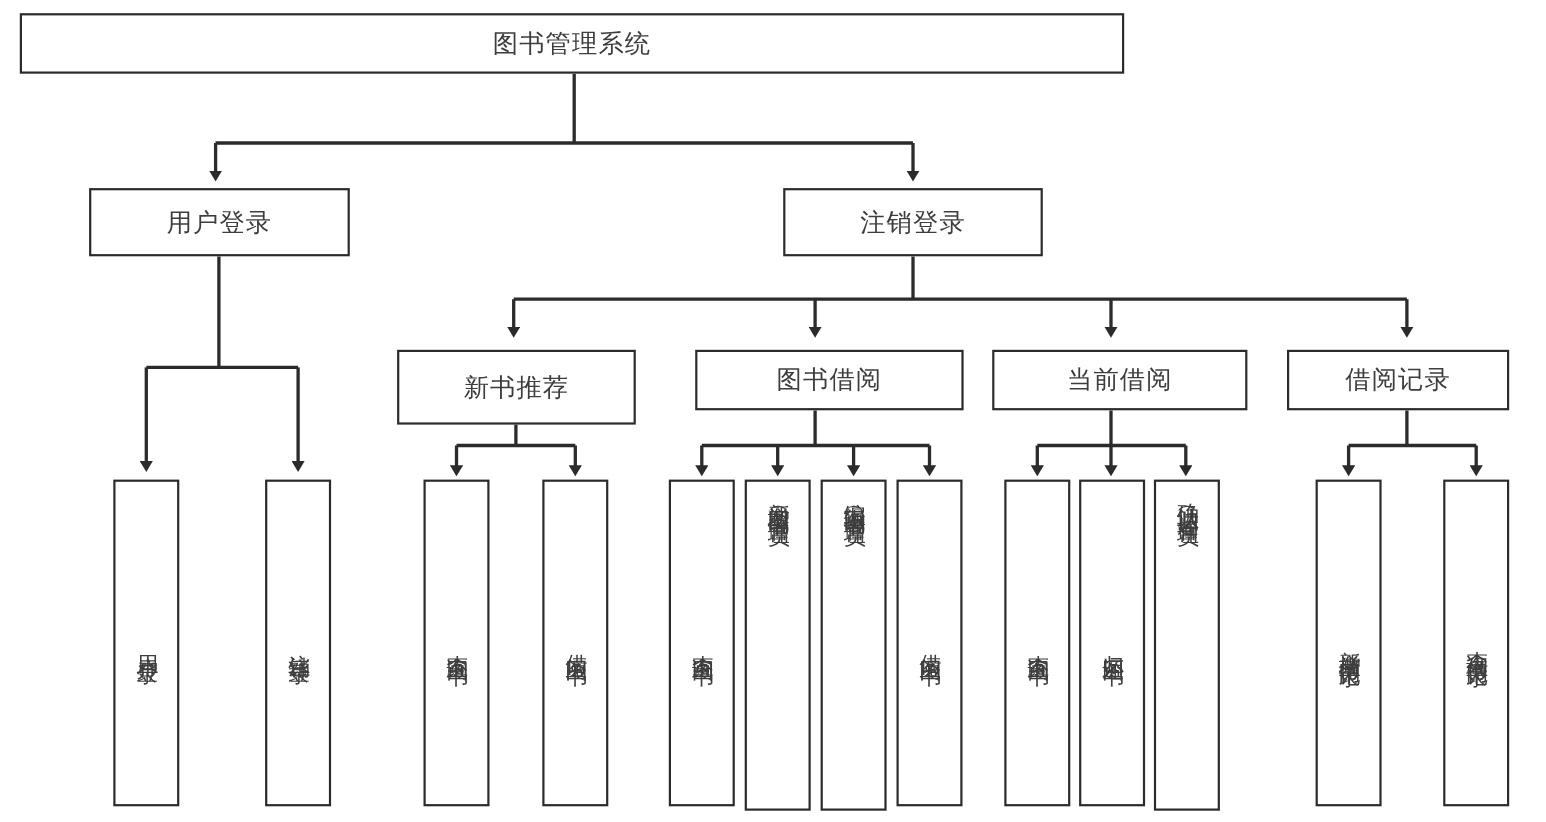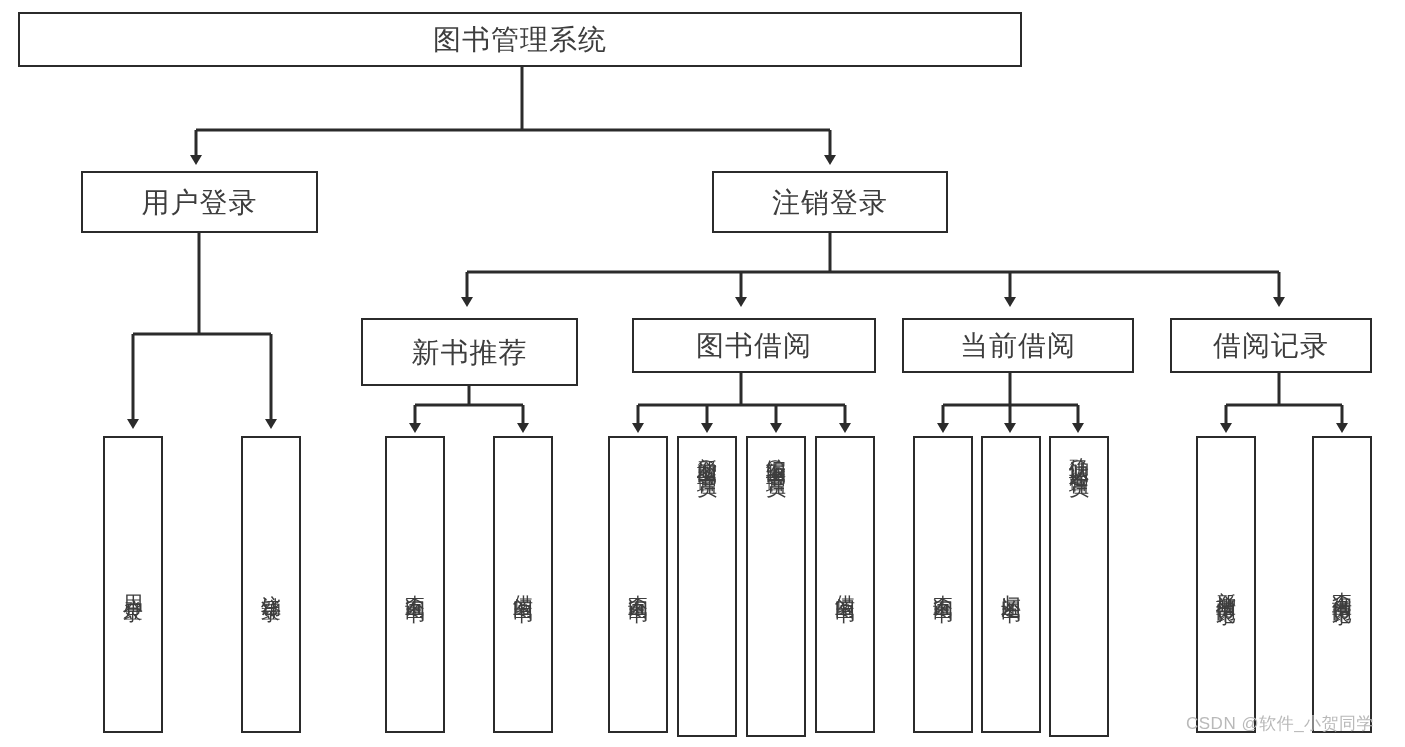--- a/index.html
+++ b/index.html
@@ -16,21 +16,21 @@
     position:absolute;
     box-sizing:border-box;
     border:2px solid #2b2b2b;
     background:#ffffff;
     display:flex;
     align-items:center;
     justify-content:center;
     color:#3a3a3a;
   }
   .node .label{
-    font-size:28px;
+    font-size:23px;
     line-height:1.25;
     letter-spacing:1px;
     white-space:nowrap;
     color:#3d3d3d;
   }
   .node.leaf .label{
     writing-mode:vertical-rl;
     text-orientation:upright;
     font-size:20px;
     letter-spacing:3px;
@@ -165,15 +165,14 @@
     <span class="label">确认归还（管理员）</span>
   </div>
 
   <div class="node leaf center" style="left:1196px;top:436px;width:60px;height:297px;">
     <span class="label">新增借阅记录</span>
   </div>
   <div class="node leaf center" style="left:1312px;top:436px;width:60px;height:297px;">
     <span class="label">查询借阅记录</span>
   </div>
 
-  <div class="watermark">CSDN @软件_小贺同学</div>
 
 </div>
 
 </body></html>

